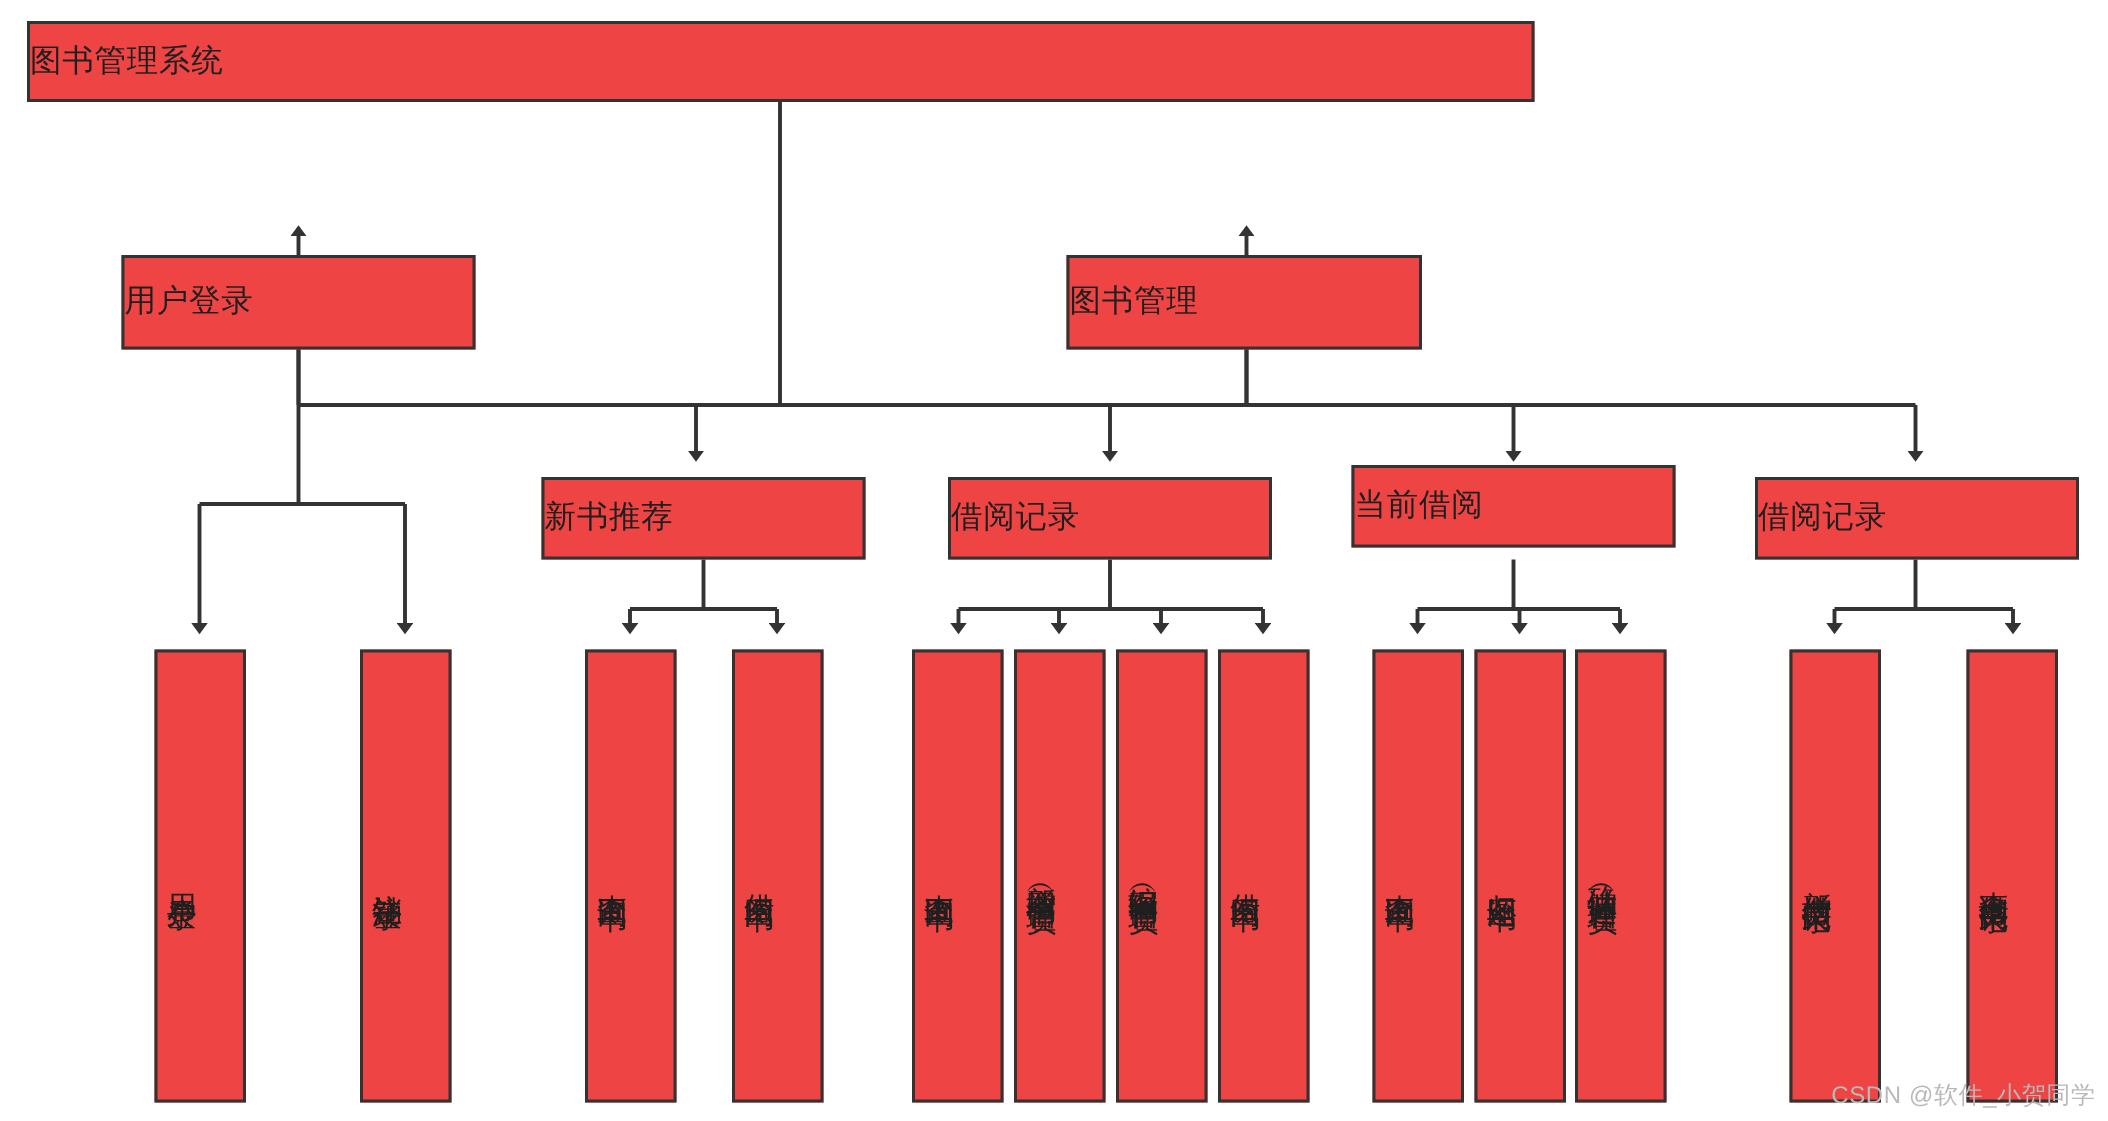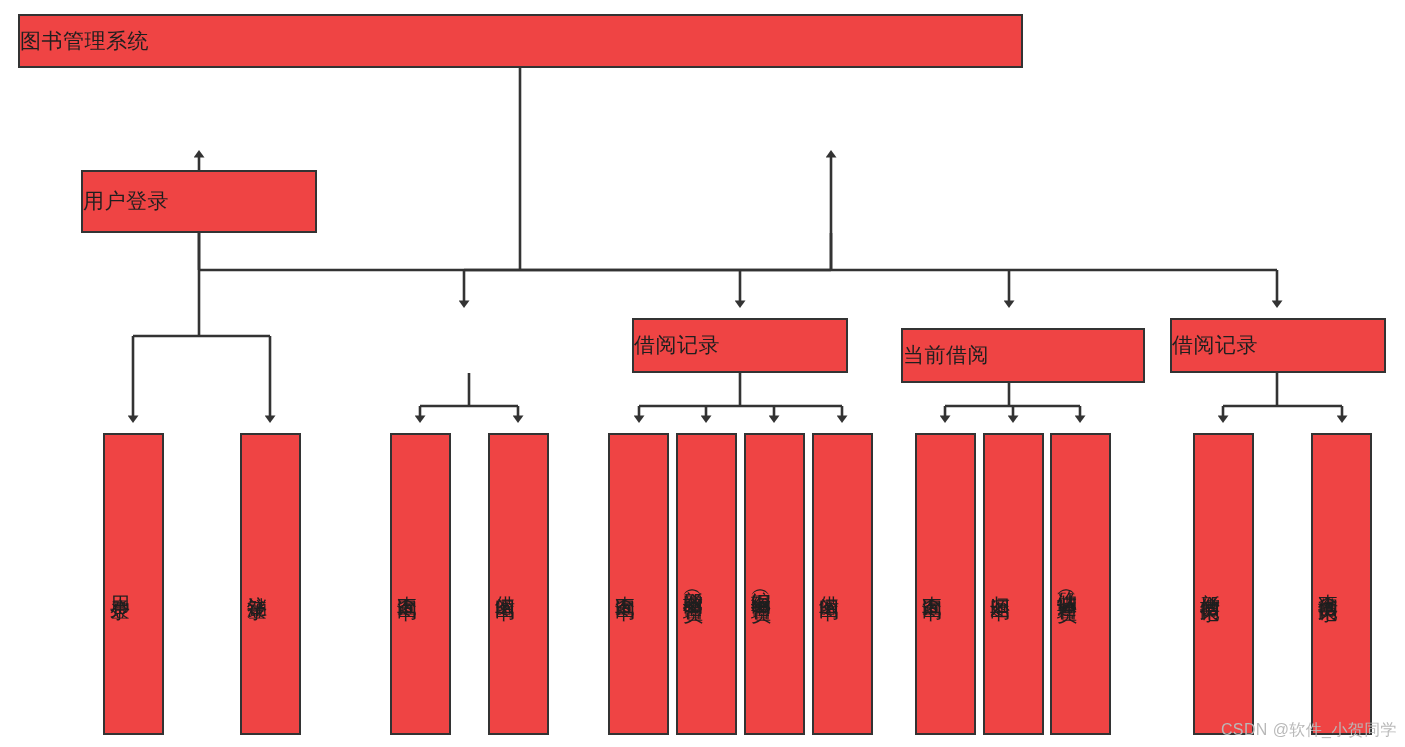--- a/index.html
+++ b/index.html
@@ -129,25 +129,31 @@
     </g>
   </svg>
 
   <div class="node horiz" style="left:18px; top:14px; width:1005px; height:54px;">
     <span class="node-label">图书管理系统</span>
   </div>
 
   <div class="node horiz" style="left:81px; top:170px; width:236px; height:63px;">
     <span class="node-label">用户登录</span>
   </div>
-
+  <div class="node horiz" style="left:711px; top:170px; width:237px; height:63px;">
+    <span class="node-label">图书管理</span>
+  </div>
+
+  <div class="node horiz" style="left:361px; top:318px; width:216px; height:55px;">
+    <span class="node-label">新书推荐</span>
+  </div>
   <div class="node horiz" style="left:632px; top:318px; width:216px; height:55px;">
     <span class="node-label">借阅记录</span>
   </div>
-  <div class="node horiz" style="left:901px; top:328px; width:244px; height:55px;">
+  <div class="node horiz" style="left:901px; top:310px; width:216px; height:55px;">
     <span class="node-label">当前借阅</span>
   </div>
   <div class="node horiz" style="left:1170px; top:318px; width:216px; height:55px;">
     <span class="node-label">借阅记录</span>
   </div>
 
   <div class="node vert" style="left:103px; top:433px; width:61px; height:302px;">
     <span class="node-label">用户登录</span>
   </div>
   <div class="node vert" style="left:240px; top:433px; width:61px; height:302px;">

